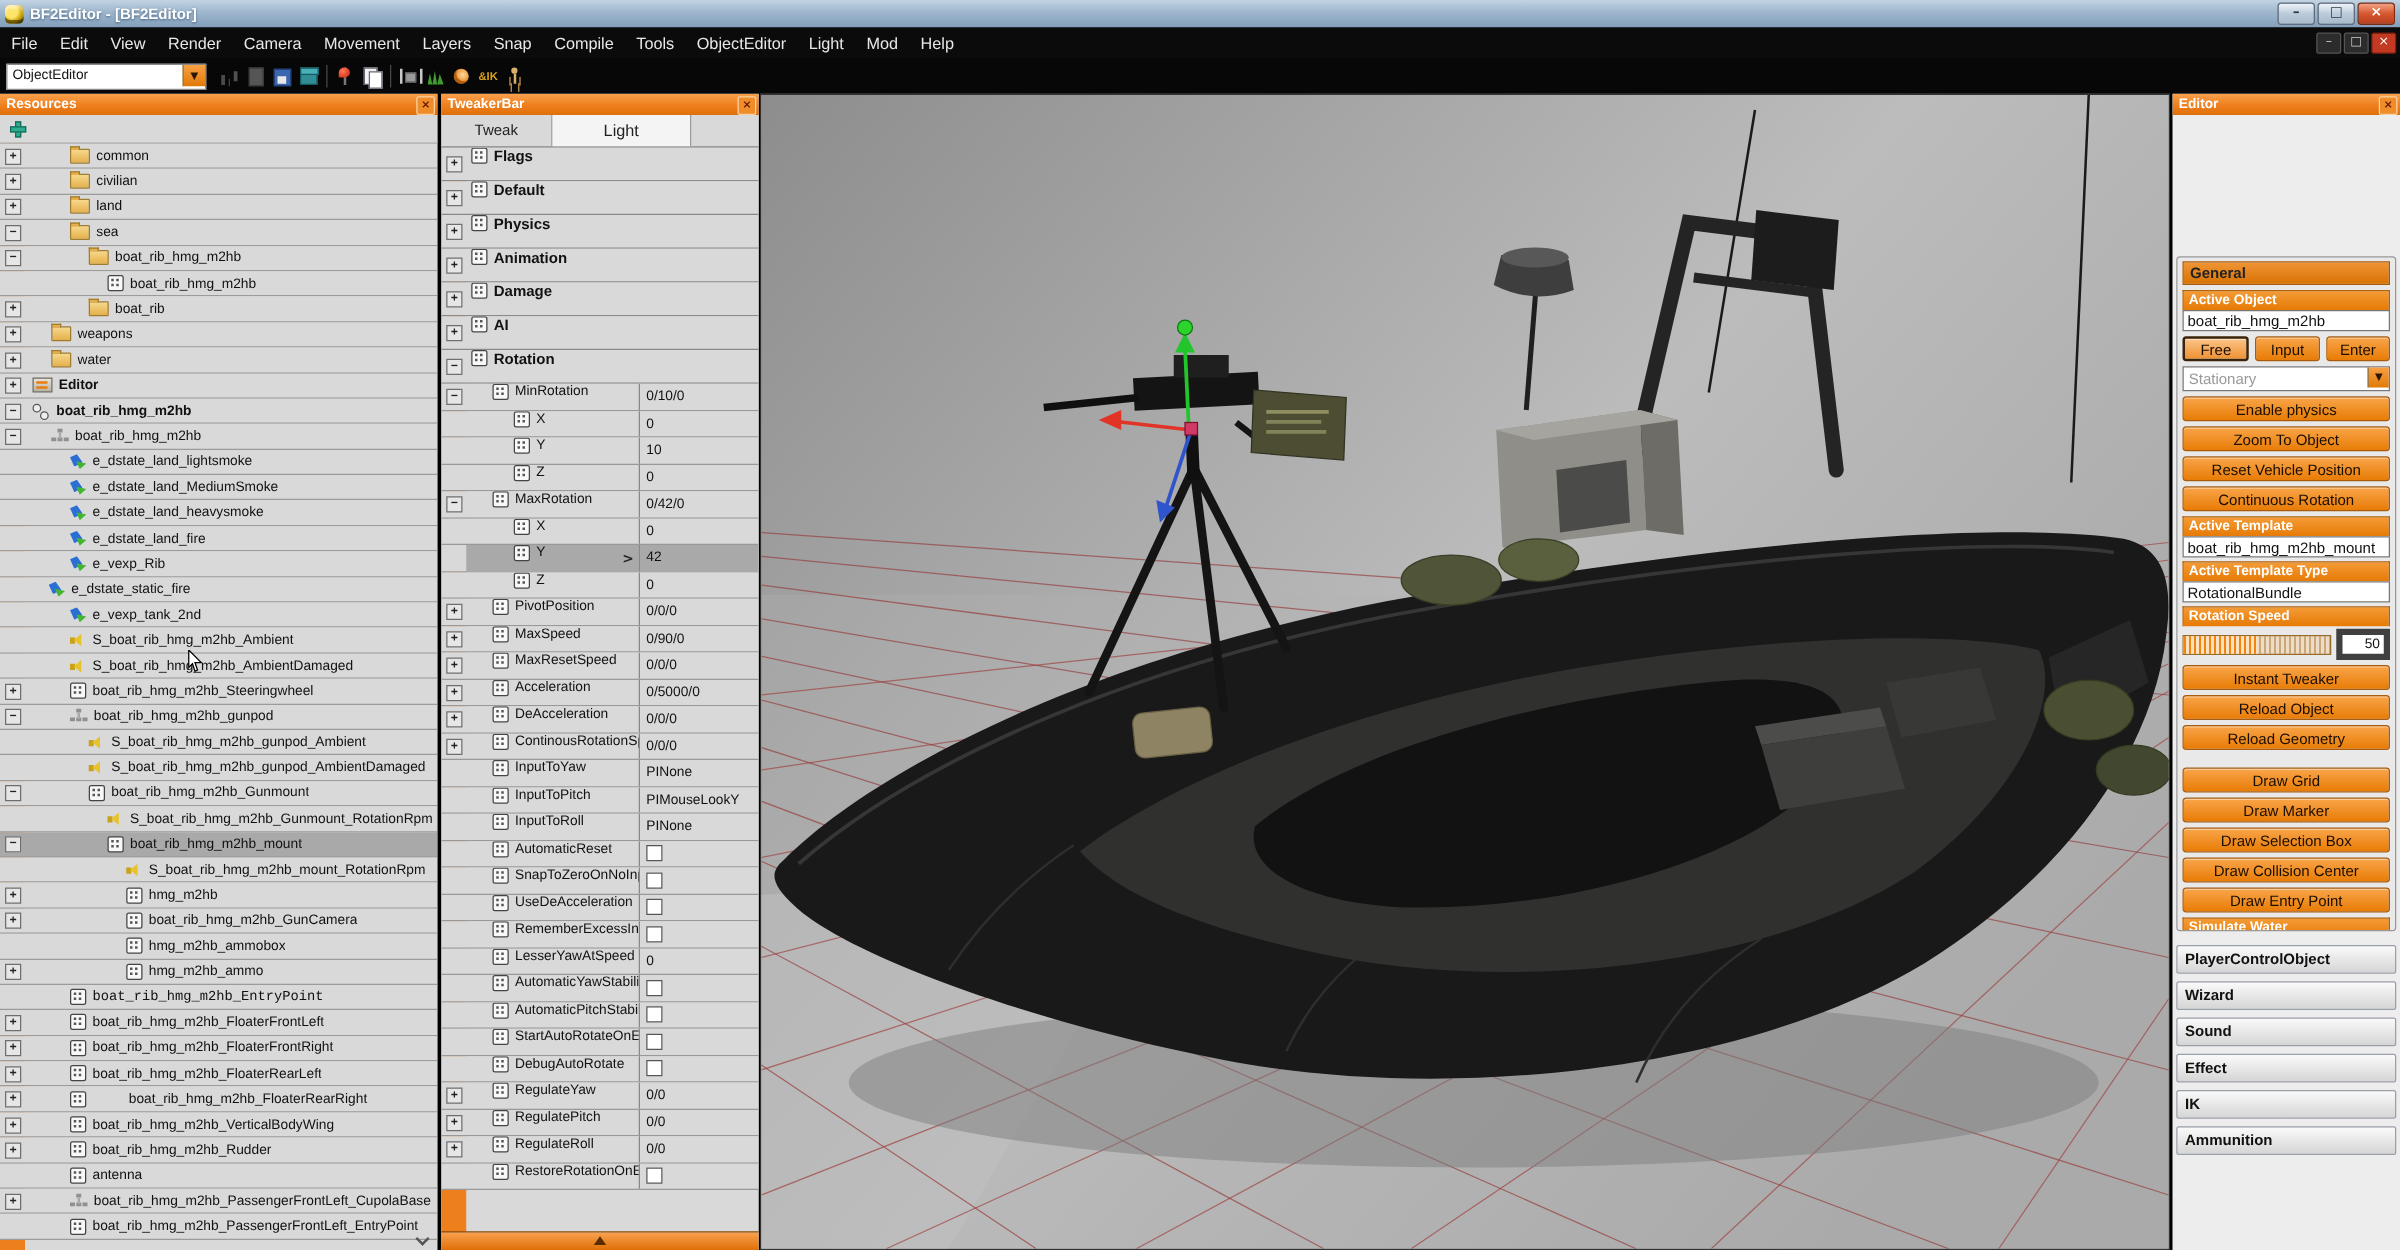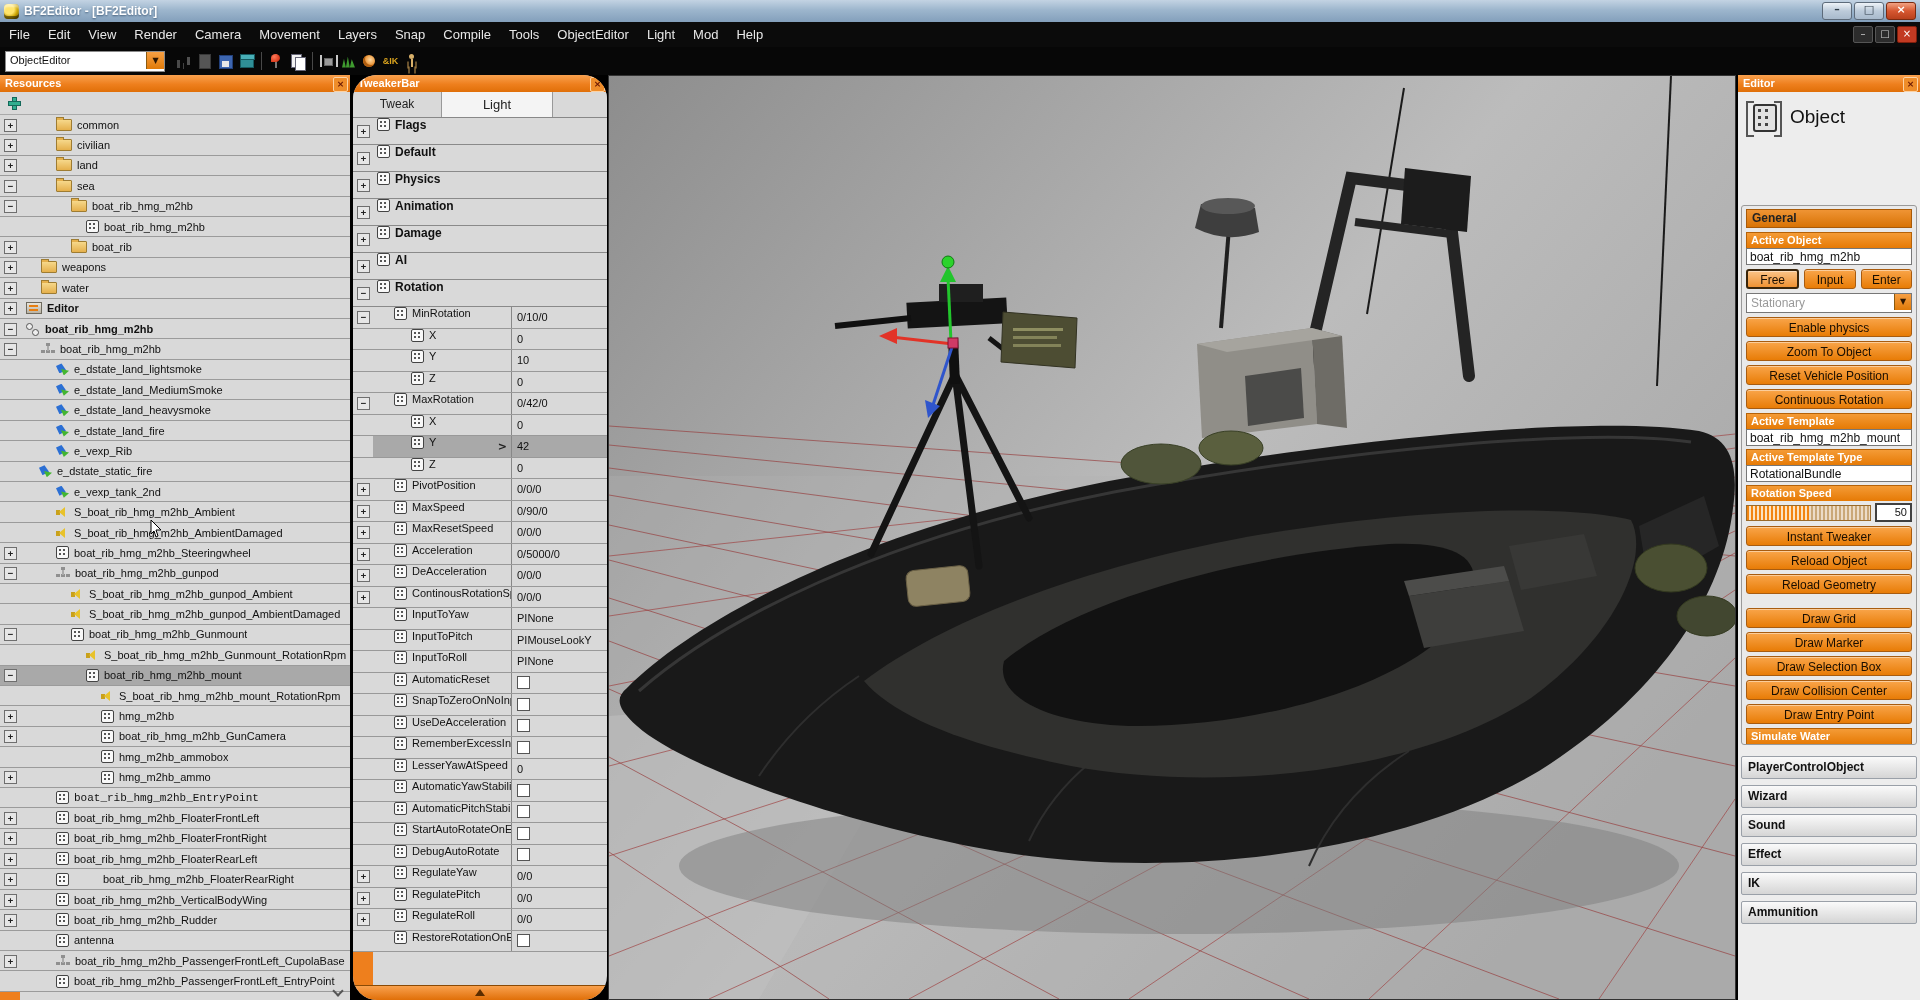--- a/index.html
+++ b/index.html
@@ -111,21 +111,21 @@
     clip-path:polygon(0 10%,100% 35%,35% 100%);}
   .ic-hierarchy{width:14px;height:12px;}
   .ic-hierarchy:before{content:"";position:absolute;top:0;left:5px;width:4px;height:3px;background:#909090;
     box-shadow:-5px 7px 0 #909090,5px 7px 0 #909090,0 7px 0 #909090;}
   .ic-hierarchy:after{content:"";position:absolute;top:3px;left:6px;width:2px;height:5px;background:#aaa;}
   .ic-link{width:14px;height:12px;}
   .ic-link:before{content:"";position:absolute;left:0;top:0;width:5px;height:5px;border:1.5px solid #555;border-radius:50%;background:#eee;}
   .ic-link:after{content:"";position:absolute;left:6px;top:6px;width:5px;height:5px;border:1.5px solid #555;border-radius:50%;background:#eee;}
 
   
-  #tweakerPanel{left:353px;width:254px;border-radius:24px;}
+  #tweakerPanel{left:353px;width:254px;}
   .tabs{height:25px;background:#d9d9d9;border-bottom:1px solid #888;display:flex;position:relative;z-index:1;}
   .tab{width:88px;text-align:center;font-size:12px;color:#222;line-height:25px;border-right:1px solid #999;}
   .tab.active{background:#f4f4f4;font-size:13px;width:110px;}
   .twrows{position:absolute;left:0;right:0;top:43px;bottom:14px;overflow:hidden;}
   .twrow{position:relative;box-sizing:border-box;border-bottom:1px solid #999;background:#d9d9d9;
     font-size:11px;color:#111;white-space:nowrap;}
   .twrow.section{height:27px;border-bottom:1px solid #8a8a8a;}
   .twrow.prop{height:21.5px;}
   .twrow .name{position:absolute;left:20px;top:0;bottom:0;right:96px;display:flex;align-items:flex-start;overflow:hidden;}
   .twrow.section .name{font-weight:bold;font-size:12px;}
@@ -169,21 +169,21 @@
   .btn.active{background:linear-gradient(#fbc488,#ef9233);border:2px solid #3a250a;line-height:16px;}
   .selbox{height:18px;background:#fff;border:1px solid #777;position:relative;margin:4px 0;}
   .selbox .stext{position:absolute;left:4px;top:2px;font-size:12px;color:#999;}
   .selbox .sbtn{position:absolute;right:0;top:0;width:16px;height:16px;background:linear-gradient(#f7a044,#e07a08);
     border-left:1px solid #8a5a10;color:#2d1600;font:8px/16px "DejaVu Sans",sans-serif;text-align:center;}
   .sliderrow{display:flex;gap:4px;align-items:center;margin:2px 0 4px;}
   .slider{flex:1;height:14px;border:1px solid #9a6a2a;position:relative;
     background:repeating-linear-gradient(90deg,#caa878 0 2px,#ecdcc8 2px 4px);}
   .slider .fill{position:absolute;left:0;top:0;bottom:0;
     background:repeating-linear-gradient(90deg,#f28511 0 2px,#fbe3c2 2px 4px);}
-  .sval{width:30px;height:15px;background:#fff;border:2px solid #404040;font:11px/15px "Liberation Sans",sans-serif;
+  .sval{width:30px;height:15px;background:#fff;border:5px solid #404040;font:11px/15px "Liberation Sans",sans-serif;
     text-align:right;padding-right:3px;color:#111;}
   .gap{height:6px;}
   .sections{position:absolute;left:3px;right:3px;bottom:28px;height:222px;}
   .secbar{height:21px;margin:6px 0;background:linear-gradient(#fafafa,#d5d5d5);border:1px solid #9aa0a8;
     border-radius:2px;font:bold 12px/20px "Liberation Sans",sans-serif;color:#111;padding-left:6px;}
 
   
   .cursor{position:absolute;left:150px;top:520px;width:12px;height:18px;z-index:50;pointer-events:none;}
 </style>
 </head>
@@ -968,26 +968,20 @@
         <rect x="339" y="262" width="10" height="10" fill="#d03a66" stroke="#7e1030"></rect>
       </g>
     </svg>
   </div>
 
   <div class="panel" id="editorPanel">
     <div class="phead">
       <span>Editor</span>
       <span class="pclose">×</span>
     </div>
-    <div class="obj-head">
-      <span class="obj-ic">
-          <span class="dice"></span>
-        </span>
-      <span class="obj-title">Object</span>
-    </div>
     <div class="group">
       <div class="ghead">General</div>
       <div class="lblbar">Active Object</div>
       <input class="field" readonly="" value="boat_rib_hmg_m2hb" style="">
       <div class="btnrow" id="modeBtns">
           <button class="btn active">Free</button>
           <button class="btn">Input</button>
           <button class="btn">Enter</button>
         </div>
       <div class="selbox">

